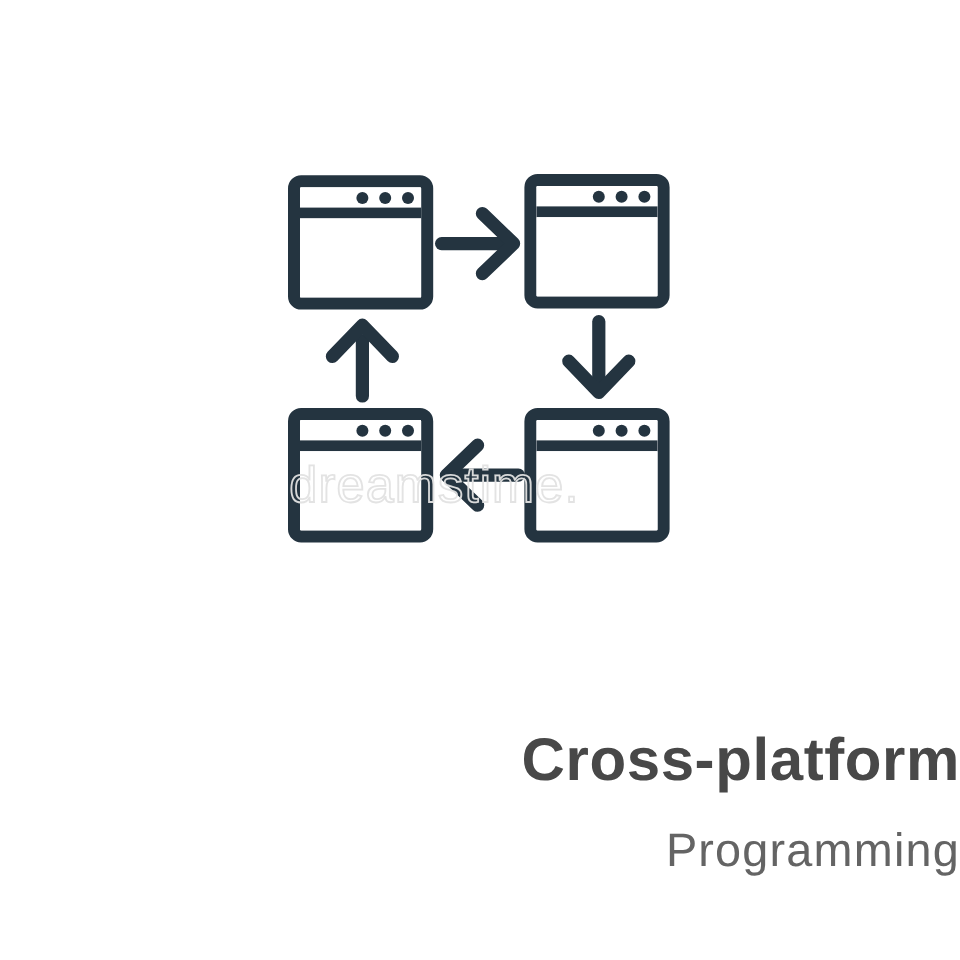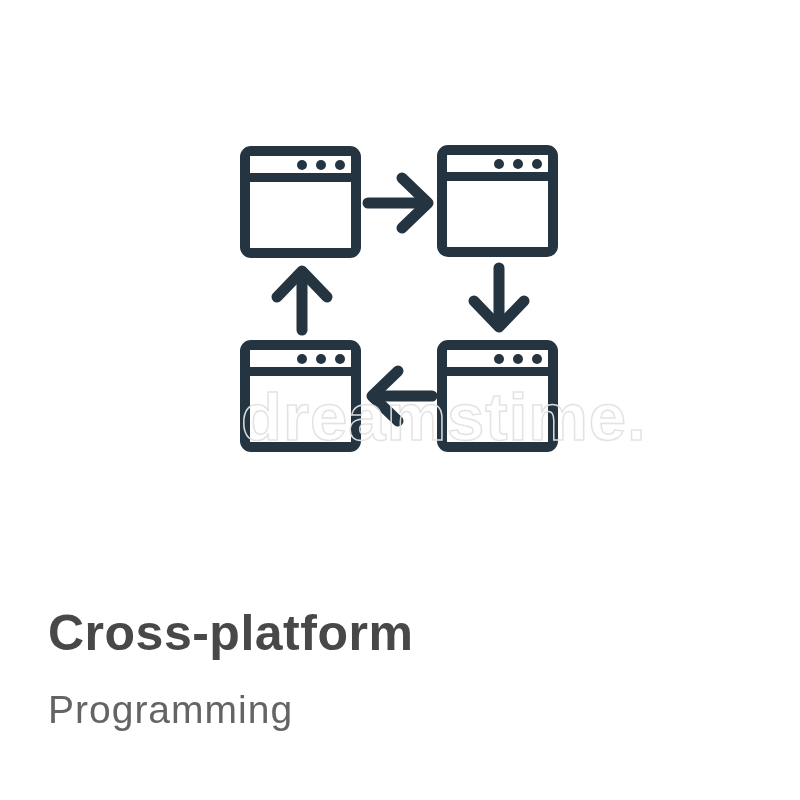--- a/index.html
+++ b/index.html
@@ -69,35 +69,35 @@
     stroke-linejoin: round;
     fill: none;
   }
 
   
   .watermark {
     position: absolute;
     left: 241px;
     top: 383px;
     width: 330px;
-    font-size: 67px;
-    font-weight: 700;
+    font-size: 42px;
+    font-weight: 400;
     letter-spacing: 1px;
     line-height: 1;
     color: transparent;
     -webkit-text-stroke: 1.5px var(--watermark-color);
     text-stroke: 1.5px var(--watermark-color);
     opacity: 0.95;
     z-index: 5;
     white-space: nowrap;
     pointer-events: none;
   }
 
   
-  .caption { position: absolute; left: 0; width: 800px; text-align: left; padding-left: 48px; }
+  .caption { position: absolute; left: 0; width: 800px; text-align: right; padding-left: 48px; }
   .title {
     top: 603px;
     font-size: 50px;
     font-weight: 700;
     letter-spacing: 0.5px;
     line-height: 60px;
     color: var(--title-color);
   }
   .subtitle {
     top: 690px;

